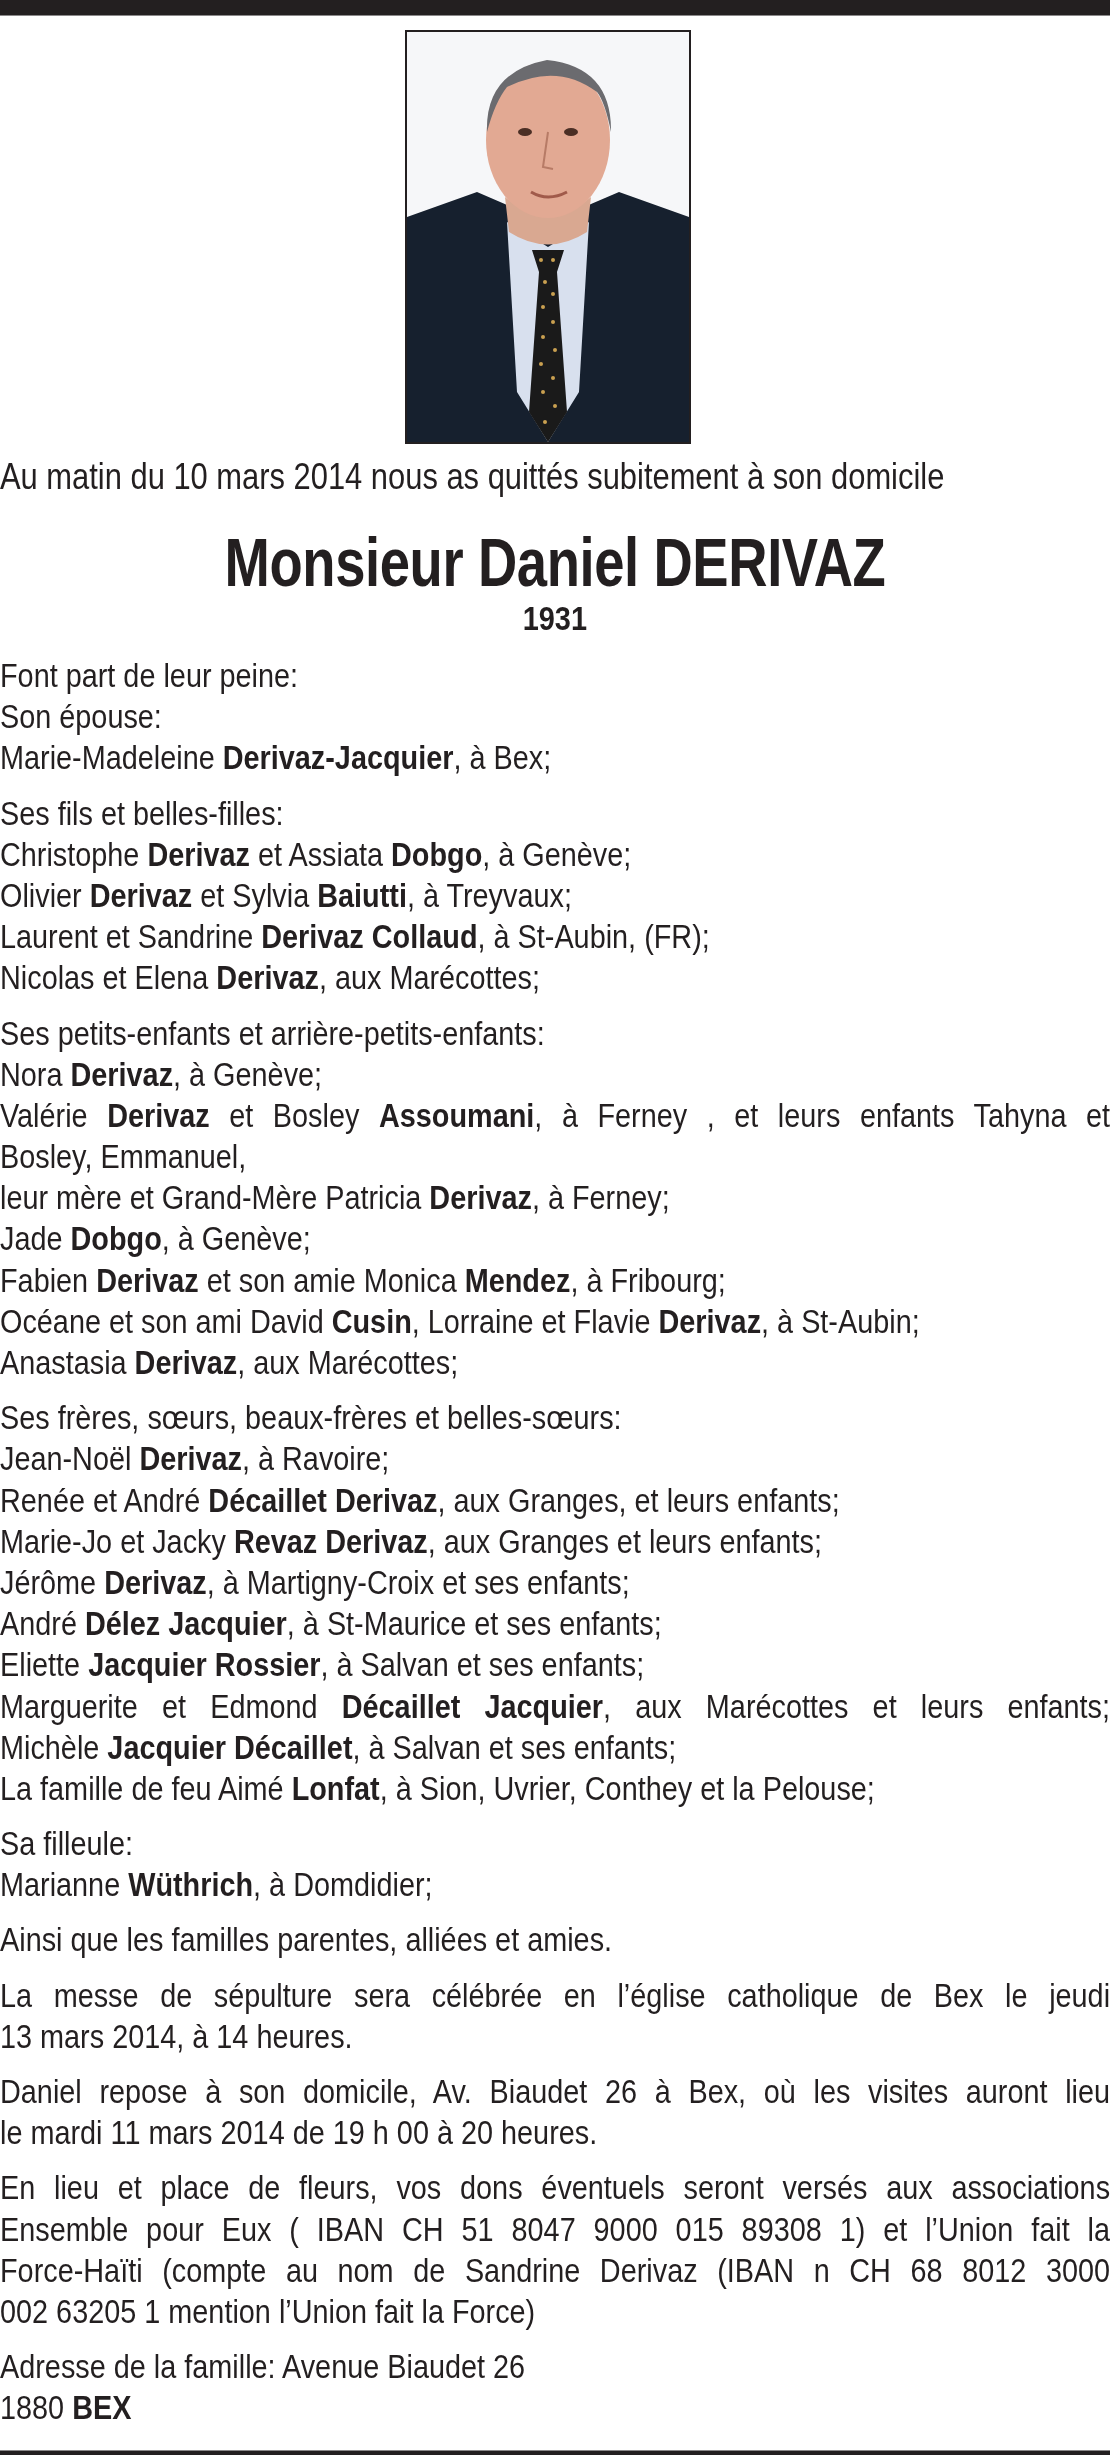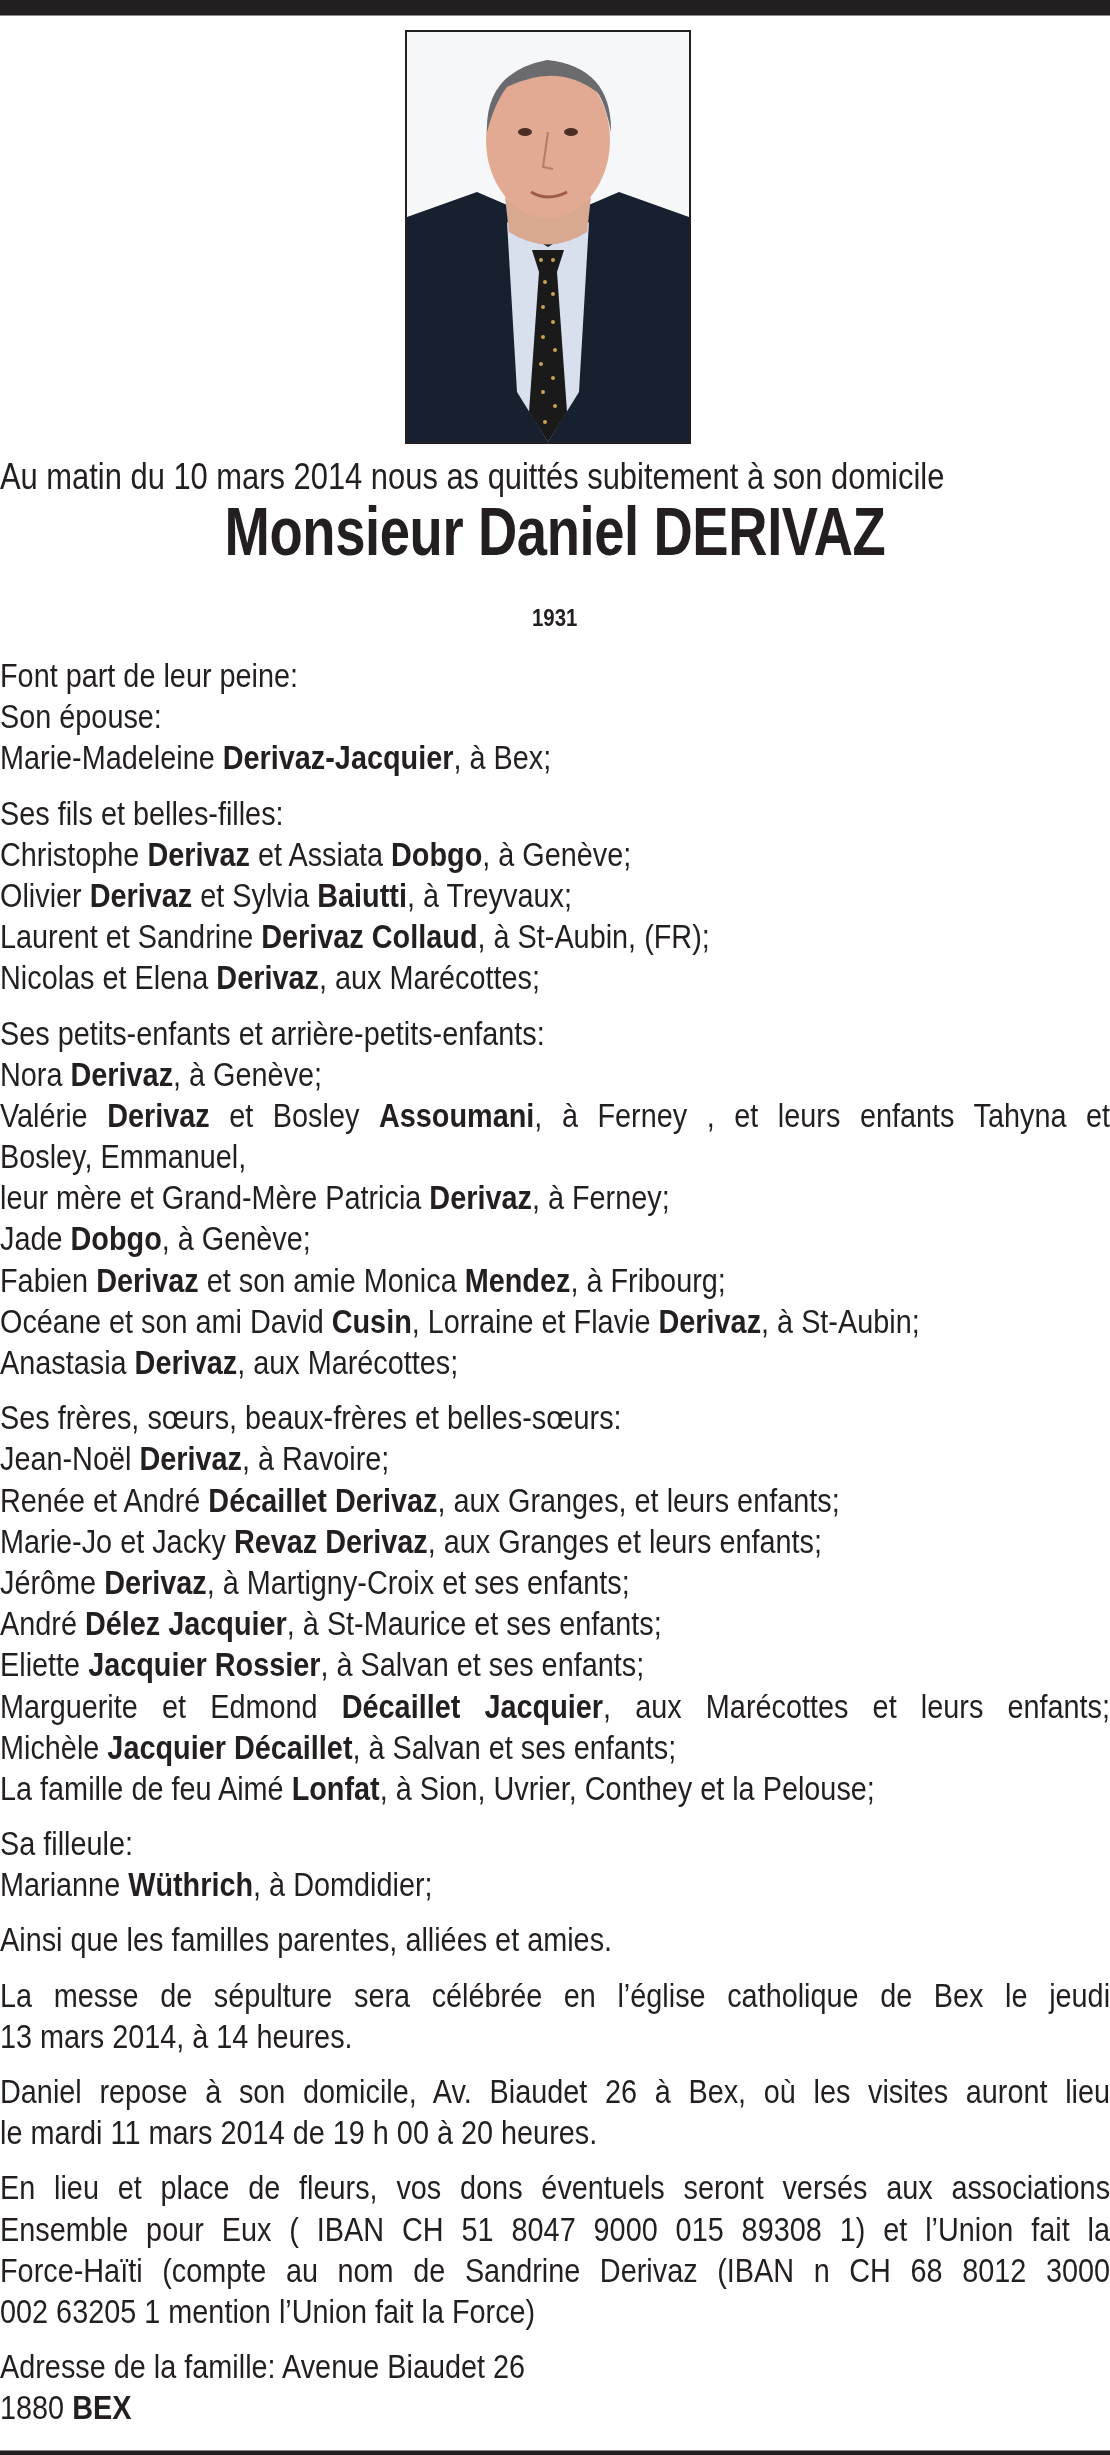--- a/index.html
+++ b/index.html
@@ -25,27 +25,27 @@
   .scaled {
     position: absolute; left: 0;
     transform-origin: 0 0;
   }
   .intro {
     top: 457px; width: 1200px;
     transform: scaleX(0.858);
     font-size: 36px; line-height: 40px; white-space: nowrap;
   }
   .title {
-    position: absolute; left: 0; top: 493px; width: 1110px; text-align: center;
+    position: absolute; left: 0; top: 524px; width: 1110px; text-align: center;
     font-weight: bold; font-size: 68px; line-height: 76px; white-space: nowrap;
   }
   .title span { display: inline-block; transform: scaleX(0.80); letter-spacing: -0.5px; }
   .year {
     position: absolute; left: 0; top: 598px; width: 1110px; text-align: center;
-    font-weight: bold; font-size: 24px; line-height: 40px;
+    font-weight: bold; font-size: 34px; line-height: 40px;
   }
   .year span { display: inline-block; transform: scaleX(0.85); }
 
   .body-text {
     top: 655px; width: 1290px;
     transform: scaleX(0.8605);
     font-size: 33.5px; line-height: 41.2px;
   }
   .para { margin: 0 0 14px 0; }
   .line { white-space: nowrap; height: 41.2px; }

